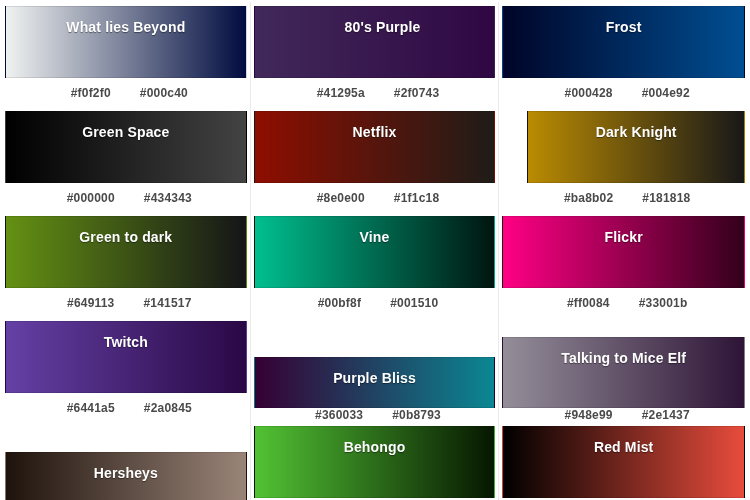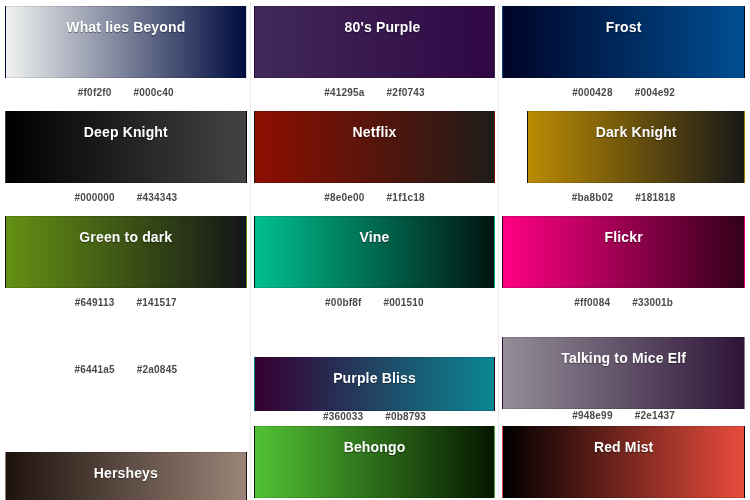--- a/index.html
+++ b/index.html
@@ -59,25 +59,26 @@
   .swatch-hexes {
     flex: 1;
     display: flex;
     align-items: center;
     justify-content: center;
     gap: 22px;
     background: #ffffff;
   }
 
   .hex-code {
-    font-size: 10px;
+    font-size: 12px;
     font-weight: bold;
     color: #4a4a4a;
     letter-spacing: 0.2px;
     white-space: nowrap;
+    margin-left: 7px;
   }
 
   
   .swatch-card.row-last .swatch-hexes { visibility: hidden; }
 </style>
 </head>
 <body>
 
 <div id="gradient-grid">
     <div class="swatch-card">
@@ -102,21 +103,21 @@
       <div class="swatch-preview" style="background: linear-gradient(to right, rgb(0, 4, 40), rgb(0, 78, 146));">
         <div class="swatch-name">Frost</div>
       </div>
       <div class="swatch-hexes">
         <span class="hex-code">#000428</span>
         <span class="hex-code">#004e92</span>
       </div>
     </div>
     <div class="swatch-card">
       <div class="swatch-preview" style="background: linear-gradient(to right, rgb(0, 0, 0), rgb(67, 67, 67));">
-        <div class="swatch-name">Deep Knight</div>
+        <div class="swatch-name">Green Space</div>
       </div>
       <div class="swatch-hexes">
         <span class="hex-code">#000000</span>
         <span class="hex-code">#434343</span>
       </div>
     </div>
     <div class="swatch-card">
       <div class="swatch-preview" style="background: linear-gradient(to right, rgb(142, 14, 0), rgb(31, 28, 24));">
         <div class="swatch-name">Netflix</div>
       </div>
@@ -155,20 +156,23 @@
     <div class="swatch-card">
       <div class="swatch-preview" style="background: linear-gradient(to right, rgb(255, 0, 132), rgb(51, 0, 27));">
         <div class="swatch-name">Flickr</div>
       </div>
       <div class="swatch-hexes">
         <span class="hex-code">#ff0084</span>
         <span class="hex-code">#33001b</span>
       </div>
     </div>
     <div class="swatch-card">
+      <div class="swatch-preview" style="background: linear-gradient(to right, rgb(100, 65, 165), rgb(42, 8, 69));">
+        <div class="swatch-name">Twitch</div>
+      </div>
       <div class="swatch-hexes">
         <span class="hex-code">#6441a5</span>
         <span class="hex-code">#2a0845</span>
       </div>
     </div>
     <div class="swatch-card">
       <div class="swatch-preview" style="background: linear-gradient(to right, rgb(54, 0, 51), rgb(11, 135, 147)); margin-top: 40px;">
         <div class="swatch-name">Purple Bliss</div>
       </div>
       <div class="swatch-hexes">

